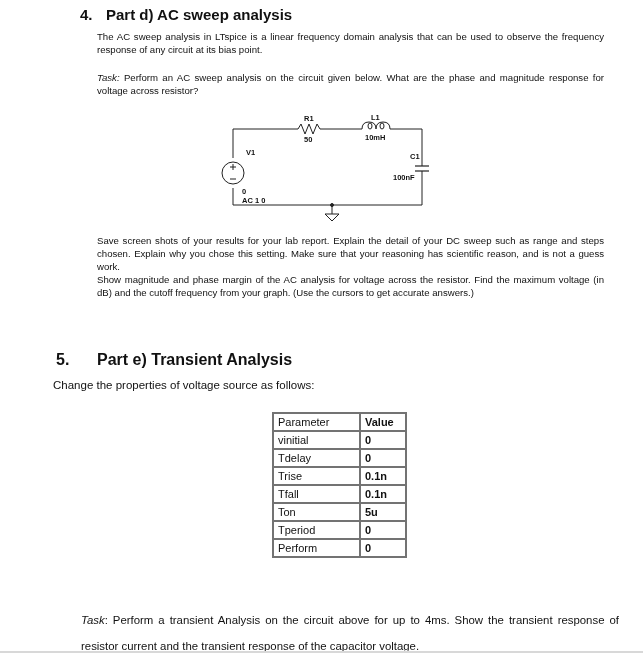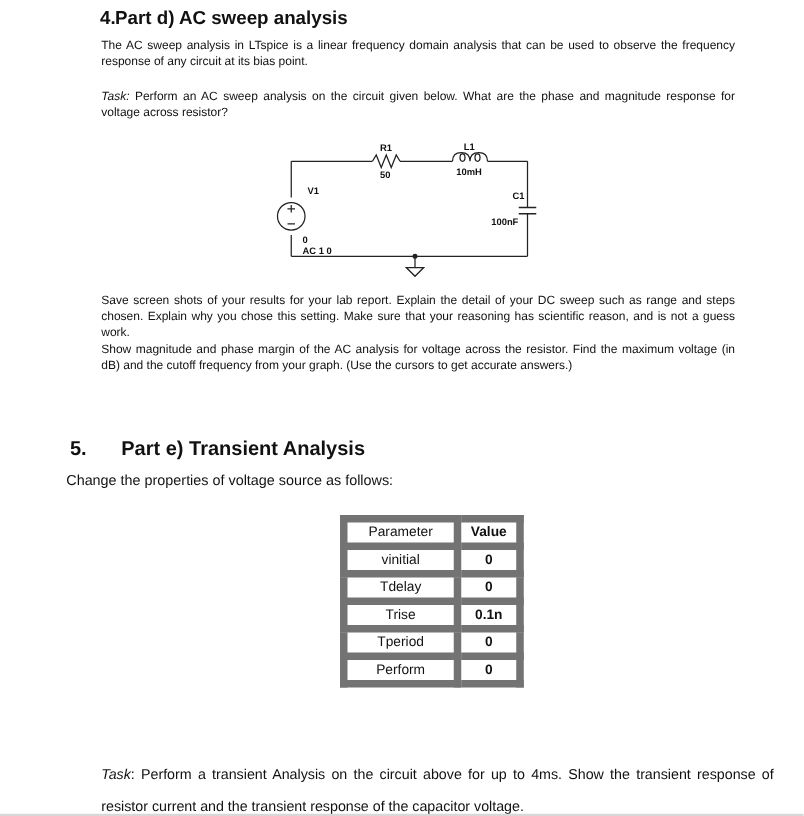--- a/index.html
+++ b/index.html
@@ -1,33 +1,33 @@
 <!DOCTYPE html>
 <html><head>
 <meta charset="utf-8">
 <style>
   html, body { margin: 0; padding: 0; background: #ffffff; }
   body { width: 643px; height: 653px; position: relative; overflow: hidden;
          font-family: "Liberation Sans", sans-serif; color: #111; }
   .abs { position: absolute; }
   .h4 { left: 80px; top: 6px; font-size: 15px; font-weight: bold; white-space: nowrap; }
   .h4 .num { position: absolute; left: 0; }
-  .h4 .ttl { position: absolute; left: 12px; text-align: right; }
-  .para { font-size: 9.6px; line-height: 13px; text-align: justify; }
+  .h4 .ttl { position: absolute; left: 26px; text-align: right; }
+  .para { font-size: 9.6px; line-height: 13px; text-align: justify; margin-left: 16px; }
   .p1 { left: 81px; top: 30px; width: 507px; }
   .p2 { left: 81px; top: 71px; width: 507px; }
   .p3 { left: 81px; top: 234px; width: 507px; }
   .bi { font-weight: normal; font-style: italic; }
   .h5 { left: 56px; top: 351px; font-size: 16px; font-weight: bold; white-space: nowrap; }
   .h5 .num { position: absolute; left: 0; }
   .h5 .ttl { position: absolute; left: 41px; }
   .intro { left: 53px; top: 379px; font-size: 11.5px; white-space: nowrap; }
   table.params { position: absolute; left: 272px; top: 412px; border-collapse: collapse;
                  font-size: 11px; }
-  table.params td { border: 6px solid #737373; padding: 0 4px; height: 16px; text-align: center; }
+  table.params td { border: 2px solid #737373; padding: 0 4px; height: 16px; text-align: left; }
   table.params td.c1 { width: 77px; }
   table.params td.c2 { width: 36px; font-weight: bold; }
   .p4 { left: 69px; top: 607px; width: 538px; font-size: 11.4px; line-height: 26px; text-align: justify; margin-left: 12px; }
   .bottom-rule { left: 0; top: 651px; width: 643px; height: 2px; background: #d8d8d8; }
   svg text { font-family: "Liberation Sans", sans-serif; font-weight: bold; font-size: 7.5px; fill: #111; }
 </style>
 </head>
 <body>
 
 <div class="abs h4">
@@ -119,20 +119,28 @@
   </tr>
   <tr>
     <td class="c1">Tdelay</td>
     <td class="c2">0</td>
   </tr>
   <tr>
     <td class="c1">Trise</td>
     <td class="c2">0.1n</td>
   </tr>
   <tr>
+    <td class="c1">Tfall</td>
+    <td class="c2">0.1n</td>
+  </tr>
+  <tr>
+    <td class="c1">Ton</td>
+    <td class="c2">5u</td>
+  </tr>
+  <tr>
     <td class="c1">Tperiod</td>
     <td class="c2">0</td>
   </tr>
   <tr>
     <td class="c1">Perform</td>
     <td class="c2">0</td>
   </tr>
 </tbody>
   </table>
 

